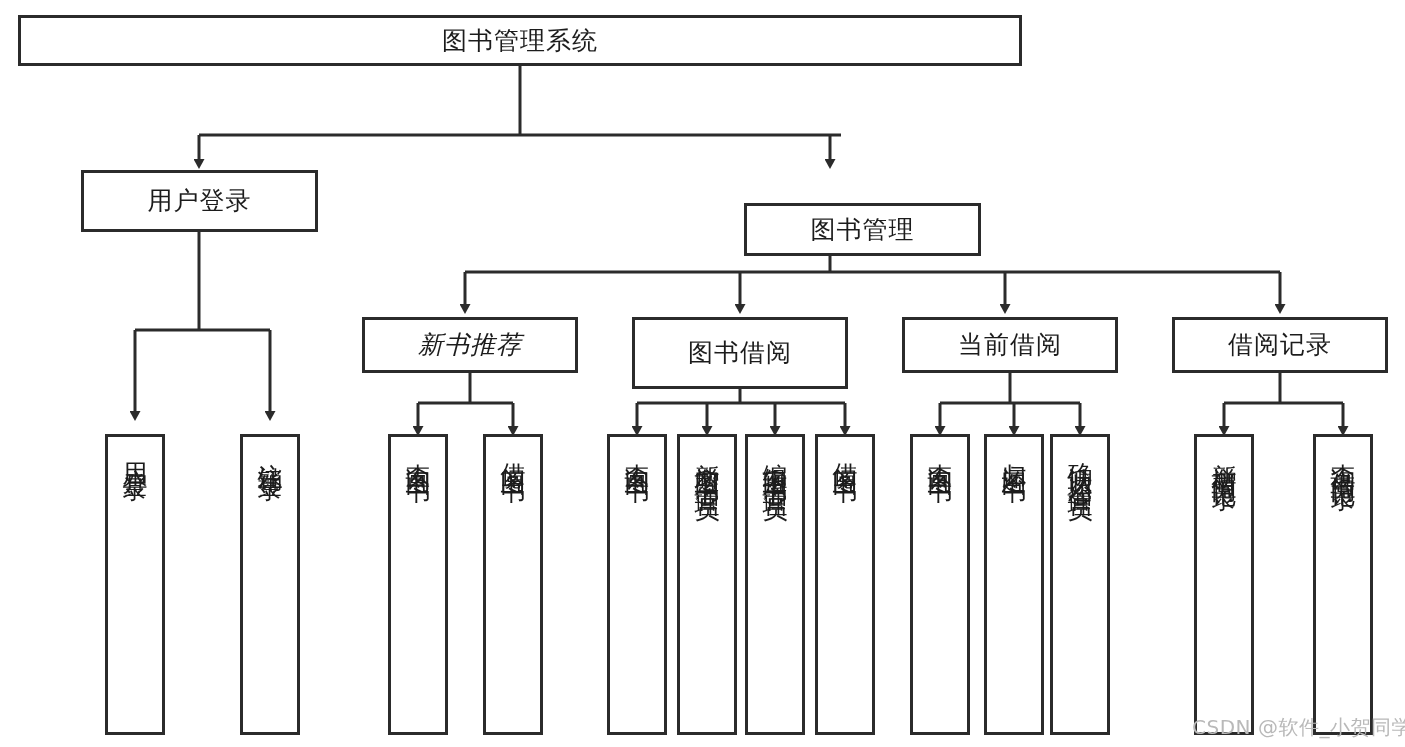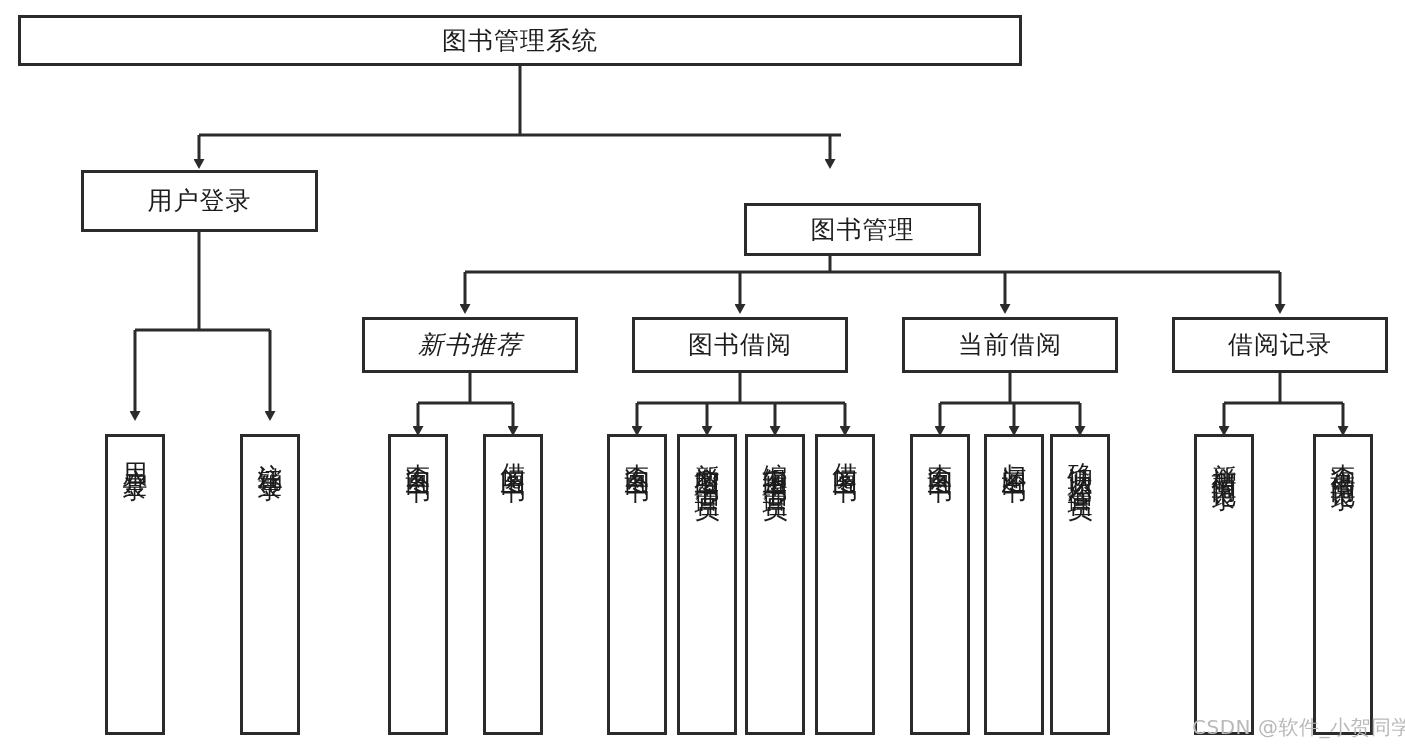--- a/index.html
+++ b/index.html
@@ -151,21 +151,21 @@
   </div>
 
   <div class="node horizontal" style="left:744px; top:170px; width:237px; height:53px;margin-top:33px;">
     <span class="node-label">图书管理</span>
   </div>
 
   <div class="node horizontal" style="left:362px; top:317px; width:216px; height:56px;font-style:italic;">
     <span class="node-label">新书推荐</span>
   </div>
 
-  <div class="node horizontal" style="left:632px; top:317px; width:216px; height:56px;">
+  <div class="node horizontal" style="left:632px; top:317px; width:216px; height:72px;">
     <span class="node-label">图书借阅</span>
   </div>
 
   <div class="node horizontal" style="left:1172px; top:317px; width:216px; height:56px;">
     <span class="node-label">借阅记录</span>
   </div>
 
   <div class="node horizontal" style="left:902px; top:317px; width:216px; height:56px;">
     <span class="node-label">当前借阅</span>
   </div>

